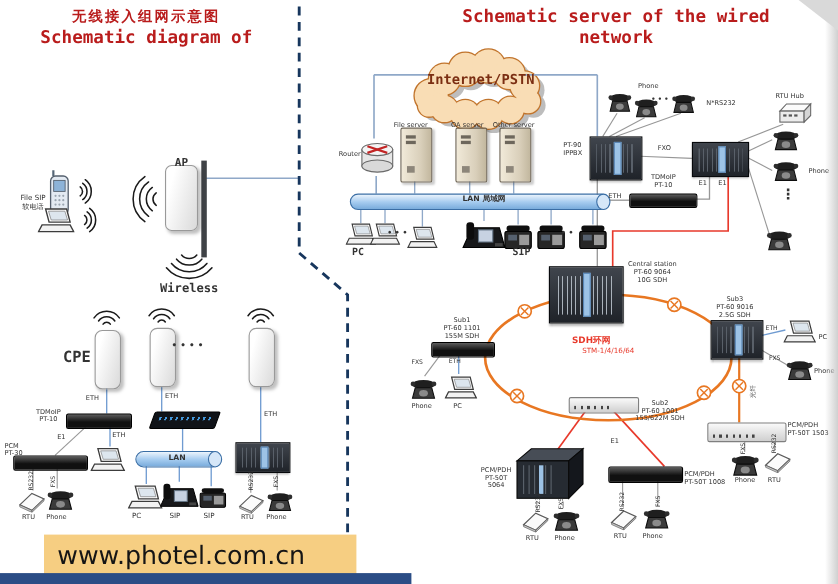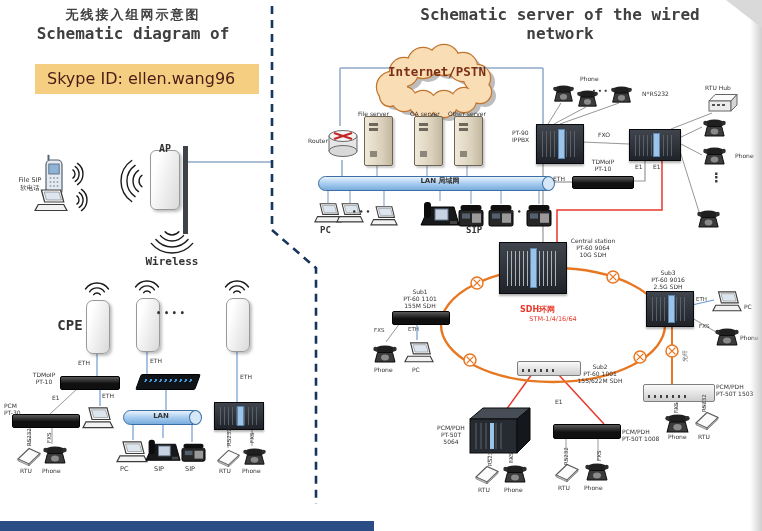--- a/index.html
+++ b/index.html
@@ -30,21 +30,21 @@
   .cpe{background:linear-gradient(105deg,#ffffff 20%,#dadada);border:1px solid #999;border-radius:7px;
        box-shadow:2px 2px 3px rgba(0,0,0,.25);}
   .panel{position:absolute;left:0;top:0;right:0;bottom:0;background:linear-gradient(105deg,#ffffff 20%,#dadada);
          border:1px solid #999;border-radius:6px;box-shadow:2px 2px 3px rgba(0,0,0,.25);}
   .pole{position:absolute;right:-8px;top:-4px;width:5px;bottom:-24px;background:#3f4246;}
   .server{background:linear-gradient(90deg,#f1ead9,#d9cfba 65%,#c2b79e);border:1px solid #6d6352;
           border-radius:2px;box-shadow:2px 2px 2px rgba(0,0,0,.2);}
   .server .sl{position:absolute;left:4px;width:9px;height:3px;background:#6d675c;}
   .server .dk{position:absolute;left:5px;bottom:8px;width:7px;height:6px;background:#8d867a;}
   
-  .title{position:absolute;z-index:3;text-align:center;color:#404040;}
+  .title{position:absolute;z-index:3;text-align:center;color:#b91c1c;}
   .title .zh{font-size:13px;font-weight:bold;letter-spacing:2px;}
   .title .en{font-family:"DejaVu Sans Mono",monospace;font-size:16px;font-weight:bold;}
   #title-left{left:5px;top:6px;width:256px;}
   #title-right{left:385px;top:5px;width:350px;}
   .banner{position:absolute;z-index:4;background:#f6ce82;}
   #skype-banner{left:35px;top:64px;width:212px;height:30px;font-size:16px;line-height:30px;
                 padding-left:12px;color:#4a1c15;}
   #web-banner{left:40px;top:486px;width:272px;height:40px;font-size:23px;line-height:40px;
               padding-left:12px;color:#151515;}
   #bottombar{position:absolute;left:0;top:521px;width:374px;height:10px;background:#2b4d86;z-index:4;}
@@ -198,24 +198,24 @@
 
   <div id="title-left" class="title">
     <div class="zh">无线接入组网示意图</div>
     <div class="en">Schematic diagram of</div>
   </div>
 
   <div id="title-right" class="title">
     <div class="en">Schematic server of the wired network</div>
   </div>
 
-  <div id="skype-banner" class="banner" style="background: rgb(246, 206, 130);">
-    <span>Skype ID: ellen.wang96</span>
+
+  <div id="web-banner" class="banner" style="background: rgb(246, 206, 130);">
+    <span>www.photel.com.cn</span>
   </div>
-
 
   <div id="bottombar" style="background: rgb(43, 77, 134);"></div>
   <div id="edge"></div>
   <div id="fold"></div>
 <div class="dev" style="left:44px;top:154px;width:20px;height:42px;">
       <svg viewBox="0 0 20 42" preserveAspectRatio="none">
         <line x1="4.5" y1="6" x2="4.5" y2="0.8" stroke="#556677" stroke-width="2"></line>
         <rect x="2" y="6" width="16" height="35" rx="4.5" fill="#e3eaf2" stroke="#55606e" stroke-width="1.2"></rect>
         <rect x="4.8" y="10" width="10.4" height="10" fill="#8db3d8" stroke="#55606e" stroke-width="0.8"></rect>
         <g fill="#9aa5b0">

